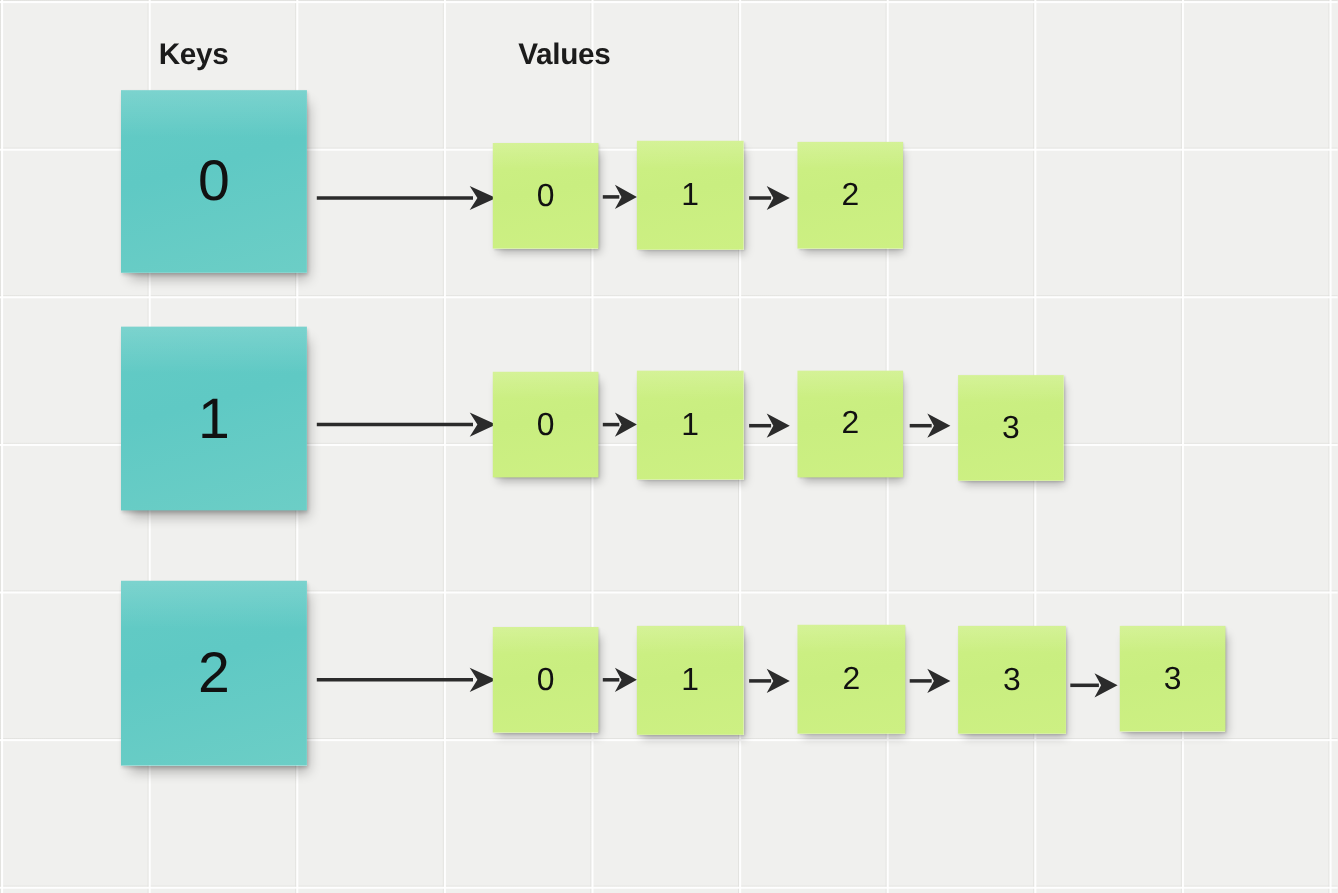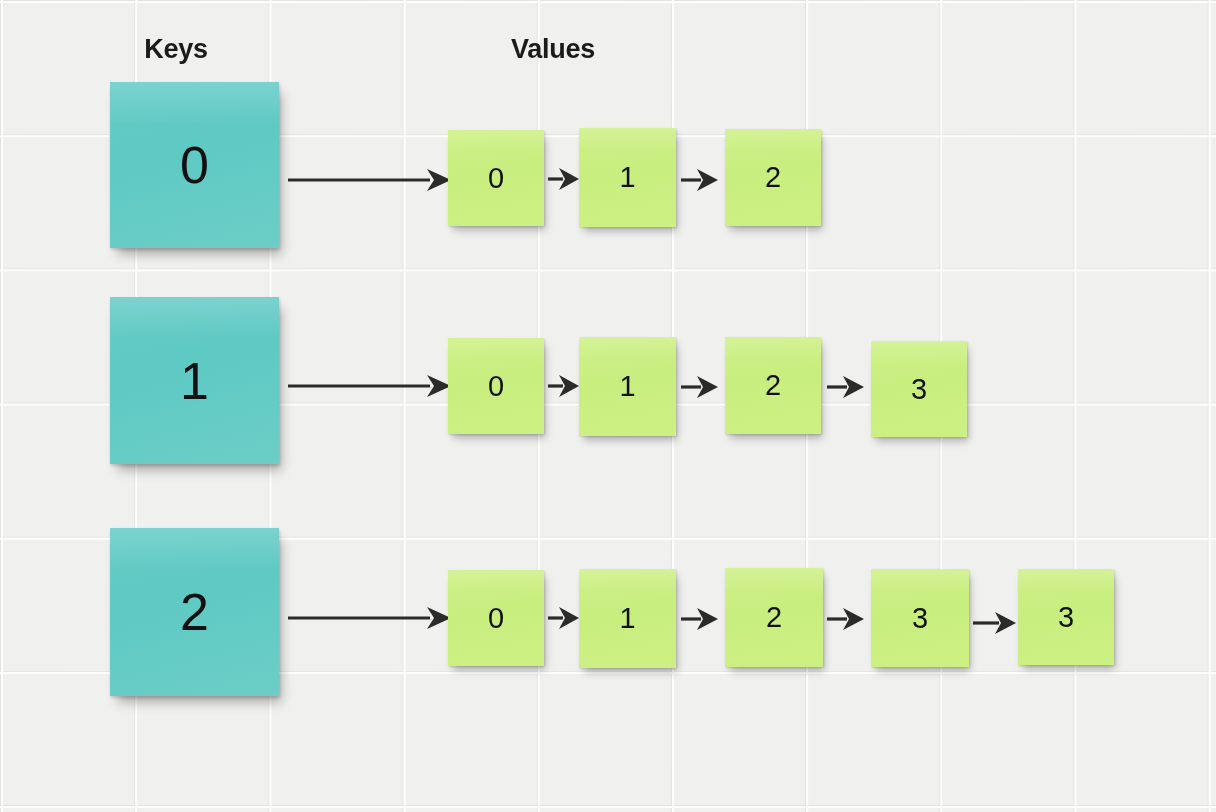--- a/index.html
+++ b/index.html
@@ -42,21 +42,21 @@
     position: absolute;
     font-size: 27px;
     font-weight: bold;
     color: #1b1b1b;
     letter-spacing: -0.3px;
     white-space: nowrap;
     transform: translateX(-50%);
     text-align: right;
   }
   #heading-keys   { left: 176px; top: 34px; }
-  #heading-values { left: 553px; top: 34px; }
+  #heading-values { left: 513px; top: 34px; }
 
   
   .card {
     position: absolute;
     box-sizing: border-box;
     display: flex;
     align-items: center;
     justify-content: center;
     color: #111111;
     font-weight: 400;

